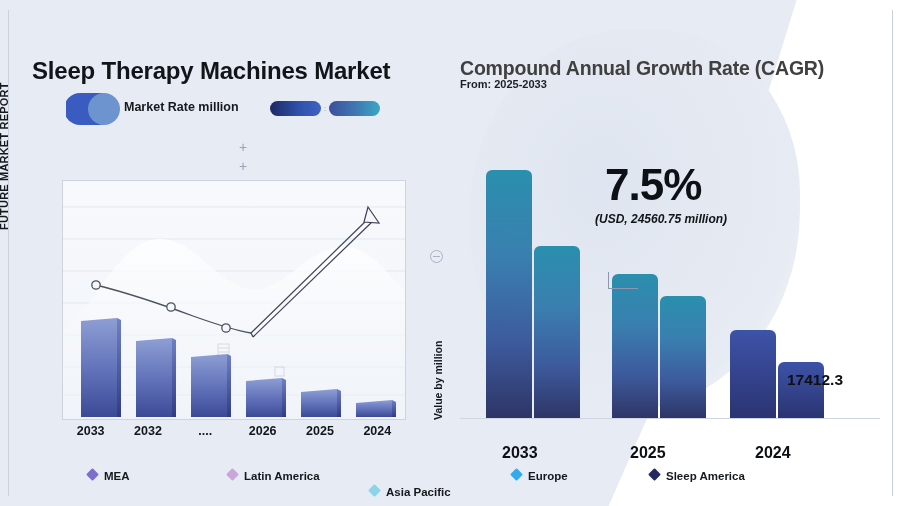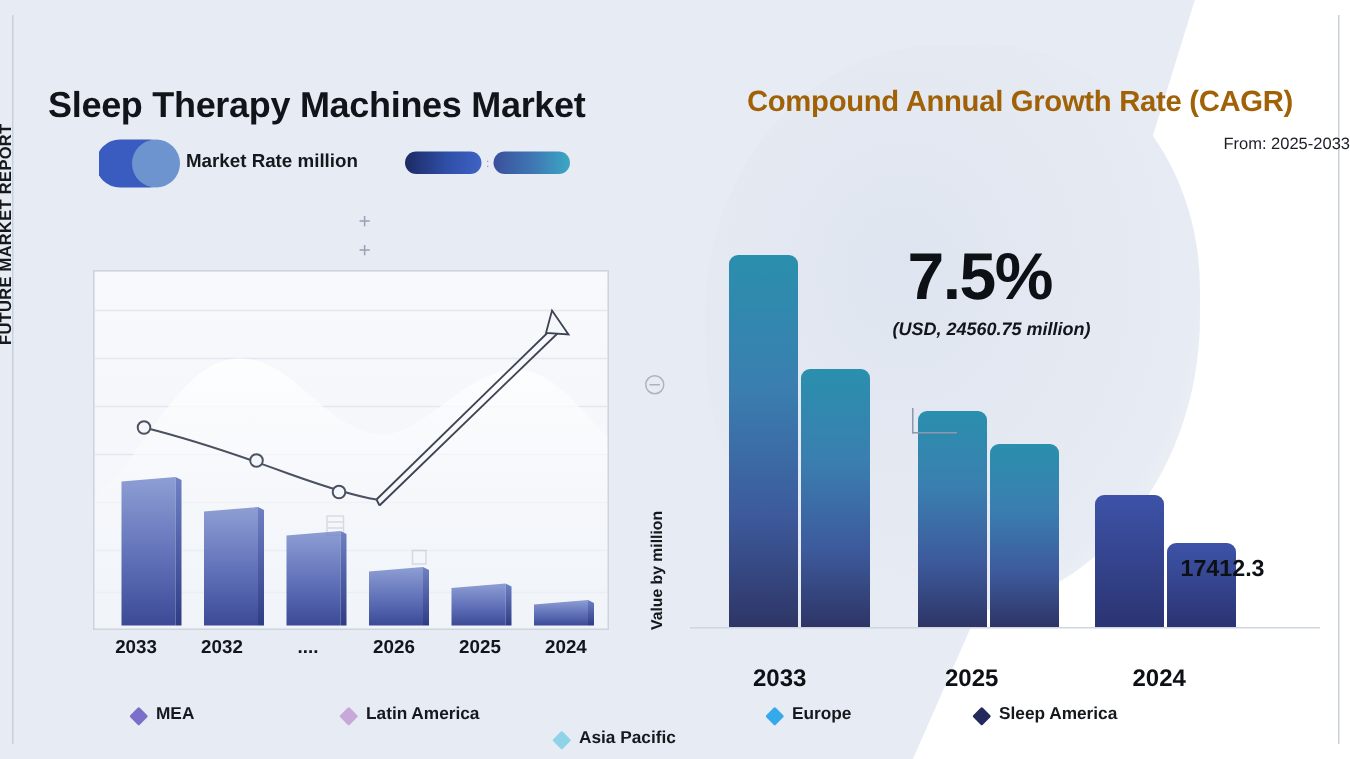--- a/index.html
+++ b/index.html
@@ -97,26 +97,26 @@
     display: flex;
   }
   .x-labels span {
     flex: 1; text-align: center;
     font-size: 12.5px; font-weight: bold; color: #12161b;
   }
 
   
   .right-panel { position: absolute; left: 450px; top: 0; width: 450px; height: 506px; z-index: 3; }
   .cagr-title {
-    position: absolute; left: 10px; top: 57px; width: 440px; text-align: center;
-    font-size: 19.5px; font-weight: bold; color: #a16207; letter-spacing: -0.2px;
+    position: absolute; left: 10px; top: 57px; width: 440px; 
+    font-size: 19.5px; font-weight: bold; color: #404040; letter-spacing: -0.2px;
   }
   .cagr-from {
-    position: absolute; left: 10px; top: 90px; width: 440px; text-align: right;
-    font-size: 11px; font-weight: normal; color: #1b1f26;
+    position: absolute; left: 10px; top: 78px; width: 440px; text-align: left;
+    font-size: 11px; font-weight: bold; color: #1b1f26;
   }
   .cagr-big {
     position: absolute; left: 155px; top: 160px;
     font-size: 44px; font-weight: bold; color: #0d1014; letter-spacing: -1px;
   }
   .cagr-sub {
     position: absolute; left: 145px; top: 212px;
     font-size: 12px; font-weight: bold; color: #121519; font-style: italic;
   }
   .value-callout {
@@ -139,21 +139,21 @@
     position: absolute; left: 608px; top: 272px; width: 30px; height: 17px;
     border-left: 1.5px solid #8d98ae; border-bottom: 1.5px solid #8d98ae;
     z-index: 4;
   }
 
   
   .legend-bar {
     position: absolute; left: 0; bottom: 18px; width: 900px; height: 24px;
     display: flex; align-items: center; z-index: 5;
   }
-  .legend-item { display: flex; align-items: flex-end; gap: 7px; position: absolute; }
+  .legend-item { display: flex; align-items: flex-start; gap: 7px; position: absolute; }
   .diamond { width: 9px; height: 9px; transform: rotate(45deg); border-radius: 1px; }
   .legend-label { font-size: 11.5px; font-weight: bold; color: #15181d; }
 </style>
 </head>
 <body>
 
 <div id="root">
 
   <div class="white-swoosh"></div>
   <div class="soft-blob"></div>

